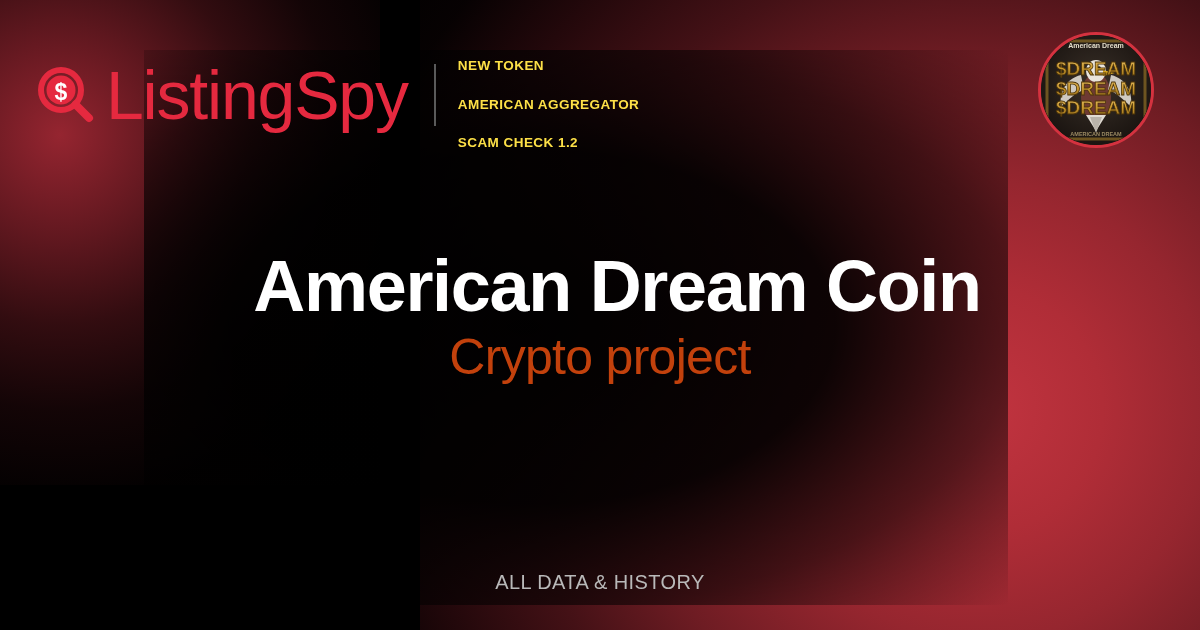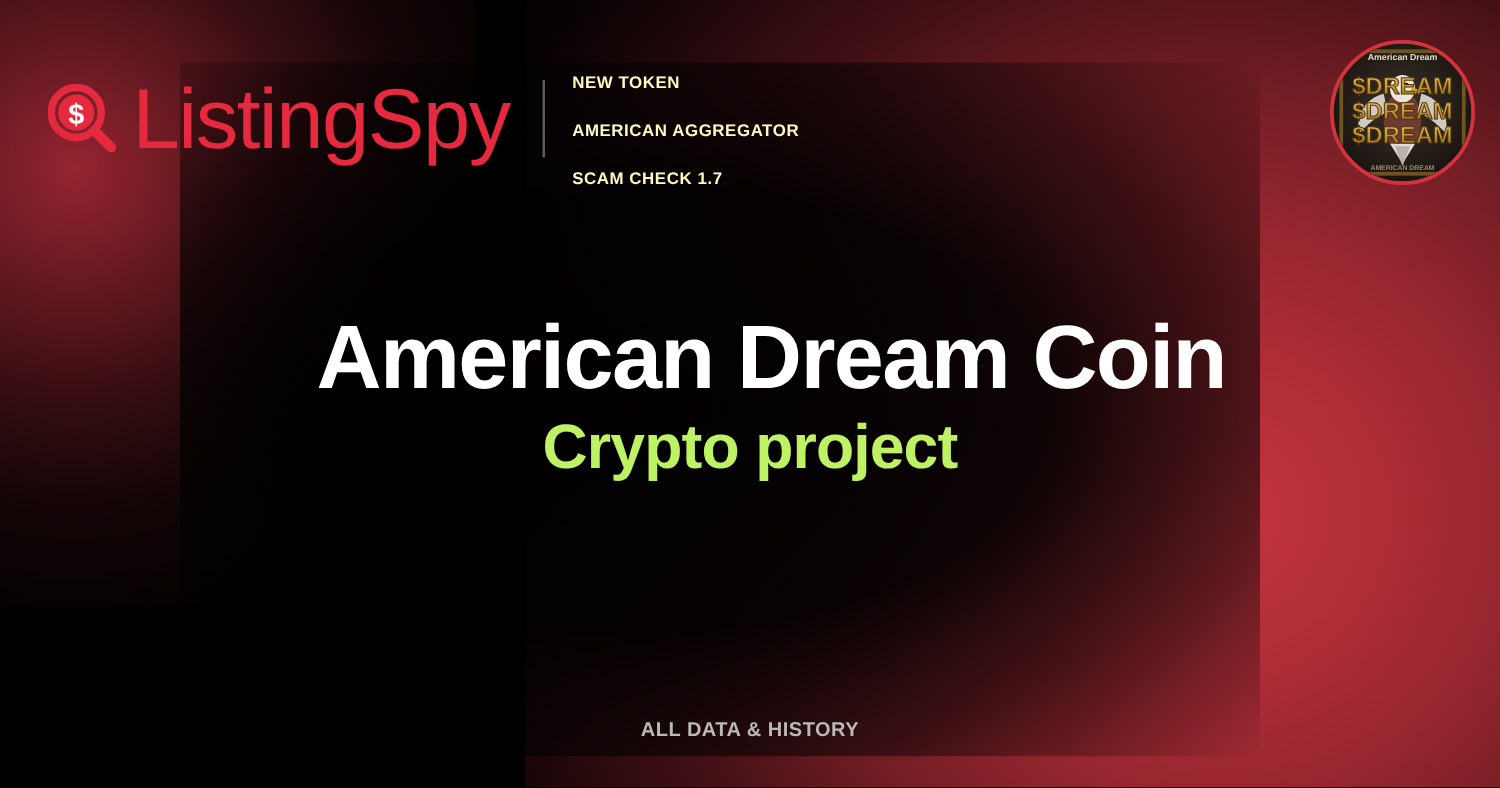--- a/index.html
+++ b/index.html
@@ -102,29 +102,29 @@
     display: flex;
     flex-direction: column;
     justify-content: center;
     gap: 2px;
   }
   .tagline-line {
     font-size: 13.5px;
     font-weight: bold;
     letter-spacing: 0.45px;
     line-height: 1.22;
-    color: #fef9c3;
+    color: #fde047;
     white-space: nowrap;
     margin-top: 20px;
   }
 
   
   .token-badge {
     position: absolute;
-    right: 20px;
+    right: 46px;
     top: 32px;
     width: 116px;
     height: 116px;
     border-radius: 50%;
     overflow: hidden;
     border: 3px solid #d4323f;
     z-index: 6;
     background: #1a1512;
   }
   .token-badge svg { display: block; width: 100%; height: 100%; }
@@ -144,36 +144,36 @@
     font-weight: bold;
     line-height: 1.06;
     letter-spacing: -1.3px;
     color: #ffffff;
     white-space: nowrap;
     padding-left: 34px;
   }
   .hero-subtitle {
     margin: 6px 0 0 0;
     font-size: 50px;
-    font-weight: bold;
+    font-weight: normal;
     line-height: 1.1;
     letter-spacing: -0.7px;
-    color: #bef264;
+    color: #c2410c;
     white-space: nowrap;
   }
 
   
   .footer-note {
     position: absolute;
     left: 0;
     right: 0;
     bottom: 36px;
     text-align: center;
-    font-size: 16px;
-    font-weight: bold;
+    font-size: 20px;
+    font-weight: normal;
     letter-spacing: 0.4px;
     color: #b9b9b9;
     z-index: 5;
   }
 </style>
 </head>
 <body>
 
 <div class="og-card">
 
@@ -193,21 +193,21 @@
         <text x="23" y="32.5" text-anchor="middle" font-family="Liberation Sans, sans-serif" font-size="23" font-weight="bold" fill="#ffffff">$</text>
       </svg>
       <span class="brand-word">ListingSpy</span>
     </div>
 
     <div class="header-divider"></div>
 
     <div class="tagline">
       <span class="tagline-line">NEW TOKEN</span>
       <span class="tagline-line">AMERICAN AGGREGATOR</span>
-      <span class="tagline-line">SCAM CHECK 1.7</span>
+      <span class="tagline-line">SCAM CHECK 1.2</span>
     </div>
   </div>
 
   <div class="token-badge">
     <svg viewBox="0 0 110 110">
       <defs>
         <radialGradient id="coinBg" cx="50%" cy="45%" r="70%">
           <stop offset="0%" stop-color="#3a3129"></stop>
           <stop offset="55%" stop-color="#241d18"></stop>
           <stop offset="100%" stop-color="#120d0a"></stop>

